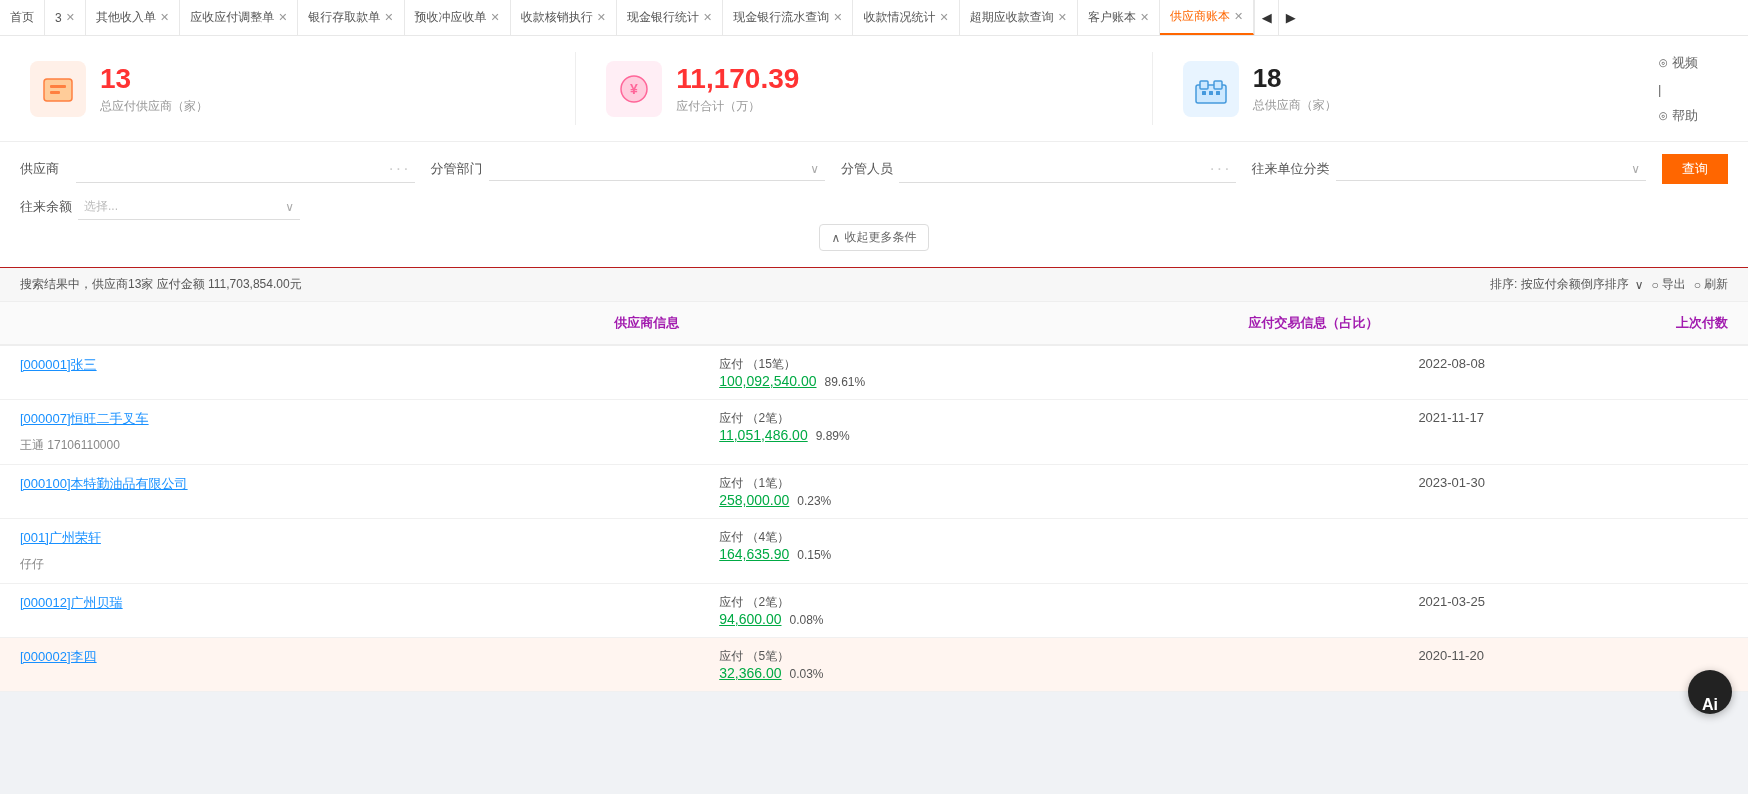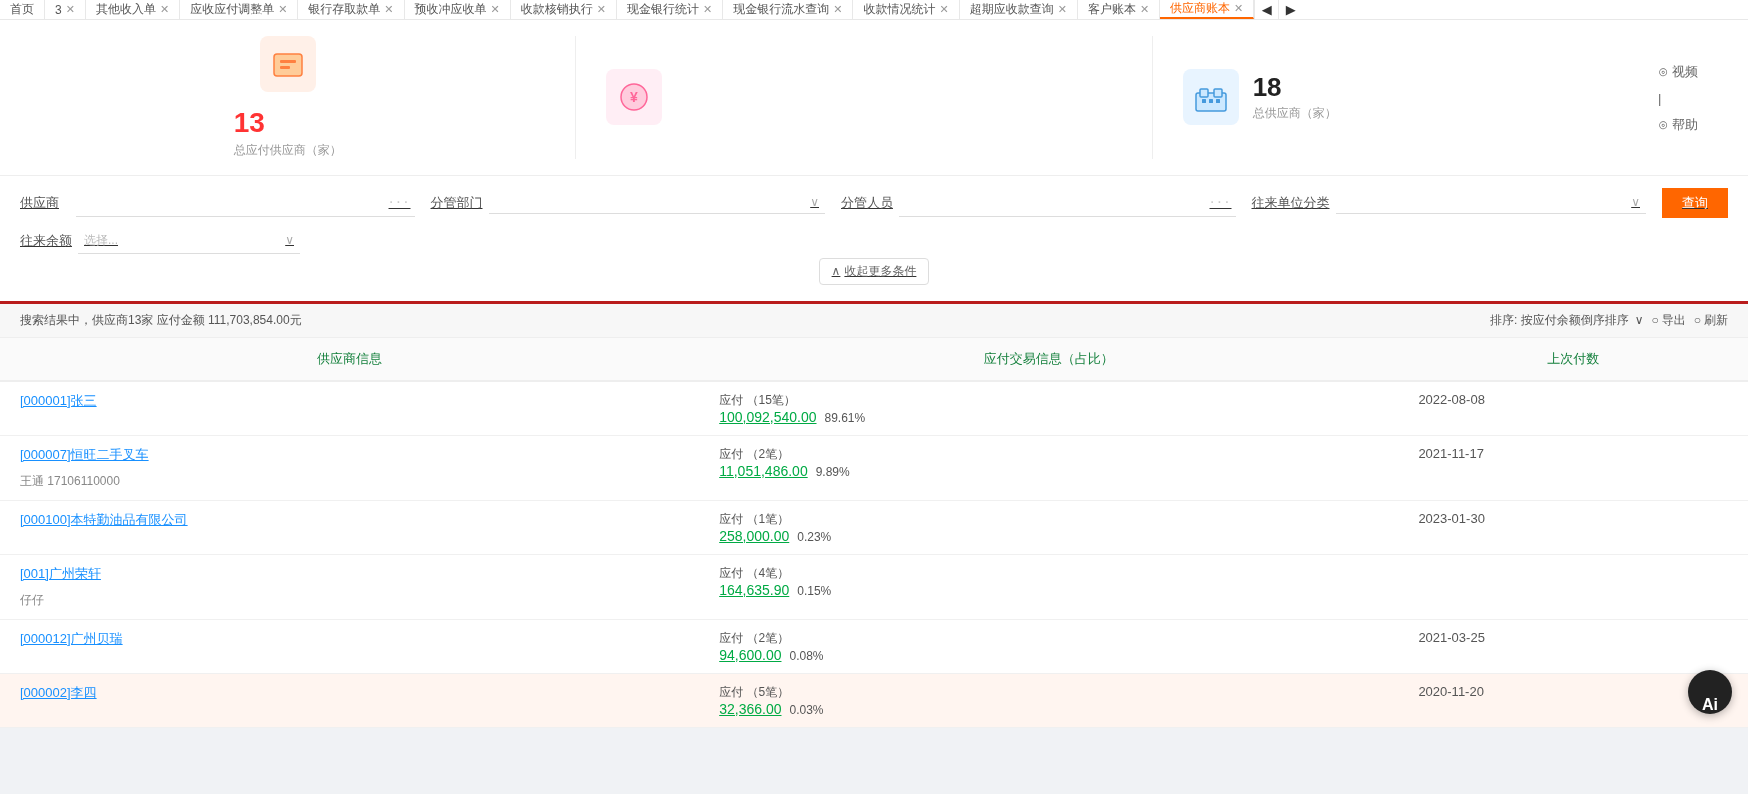--- a/index.html
+++ b/index.html
@@ -4,21 +4,21 @@
   <style>
     * { margin: 0; padding: 0; box-sizing: border-box; }
     body { font-family: "Microsoft YaHei", "PingFang SC", sans-serif; font-size: 13px; background: #f0f2f5; color: #333; }
 
     
     .top-nav {
       display: flex;
       align-items: center;
       background: #fff;
       border-bottom: 1px solid #e8e8e8;
-      height: 20px;
+      height: 36px;
       overflow: hidden;
     }
     .top-nav-item {
       display: flex;
       align-items: center;
       padding: 0 10px;
       height: 100%;
       white-space: nowrap;
       font-size: 12px;
       color: #555;
@@ -53,21 +53,21 @@
       border-bottom: 1px solid #eee;
     }
     .summary-card {
       display: flex;
       align-items: center;
       gap: 14px;
       flex: 1;
       border-right: 1px solid #eee;
       padding: 0 30px;
     }
-    .summary-card:first-child { padding-left: 10px; flex-direction: column; }
+    .summary-card:first-child { padding-left: 10px; }
     .summary-card:last-child { border-right: none; }
     .summary-icon {
       width: 56px;
       height: 56px;
       border-radius: 8px;
       display: flex;
       align-items: center;
       justify-content: center;
       font-size: 28px;
       flex-shrink: 0;
@@ -96,22 +96,21 @@
       color: #666;
       padding-top: 2px;
       flex-direction: column;
     }
     .summary-top-right span { cursor: pointer; color: #666; }
 
     
     .filter-area {
       background: #fff;
       padding: 12px 20px 8px;
-      border-bottom: 3px solid #b91c1c;
-      text-decoration: underline;
+      border-bottom: 1px solid #b91c1c;
     }
     .filter-row {
       display: flex;
       align-items: center;
       gap: 16px;
       margin-bottom: 10px;
     }
     .filter-item {
       display: flex;
       align-items: center;
@@ -204,24 +203,24 @@
     table {
       width: 100%;
       border-collapse: collapse;
     }
     thead tr {
       background: #fafafa;
       border-bottom: 2px solid #eee;
     }
     thead th {
       padding: 12px 20px;
-      text-align: center;
-      font-size: 13px;
-      color: #15803d;
-      font-weight: 400;
+      text-align: right;
+      font-size: 13px;
+      color: #a21caf;
+      font-weight: 700;
       white-space: nowrap;
     }
     tbody tr {
       border-bottom: 1px solid #f0f0f0;
     }
     tbody tr.highlighted { background: #fff5f0; }
     tbody td {
       padding: 10px 20px;
       font-size: 13px;
       color: #333;
@@ -339,20 +338,24 @@
       <div class="summary-number">13</div>
       <div class="summary-label">总应付供应商（家）</div>
     </div>
   </div>
   <div class="summary-card">
     <div class="summary-icon pink">
       <svg width="36" height="36" viewBox="0 0 36 36" fill="none">
         <circle cx="18" cy="18" r="13" fill="#ffccdd" stroke="#ff6699" stroke-width="1.5"></circle>
         <text x="18" y="23" text-anchor="middle" fill="#ff6699" font-size="14" font-weight="bold">¥</text>
       </svg>
+    </div>
+    <div class="summary-text">
+      <div class="summary-number">11,170.39</div>
+      <div class="summary-label">应付合计（万）</div>
     </div>
   </div>
   <div class="summary-card" style="position:relative;">
     <div class="summary-icon blue">
       <svg width="36" height="36" viewBox="0 0 36 36" fill="none">
         <rect x="3" y="14" width="30" height="18" rx="2" fill="#cce8ff" stroke="#4499dd" stroke-width="1.5"></rect>
         <rect x="7" y="10" width="8" height="8" rx="1" fill="#cce8ff" stroke="#4499dd" stroke-width="1.5"></rect>
         <rect x="21" y="10" width="8" height="8" rx="1" fill="#cce8ff" stroke="#4499dd" stroke-width="1.5"></rect>
         <rect x="9" y="20" width="4" height="4" rx="0.5" fill="#4499dd"></rect>
         <rect x="16" y="20" width="4" height="4" rx="0.5" fill="#4499dd"></rect>

